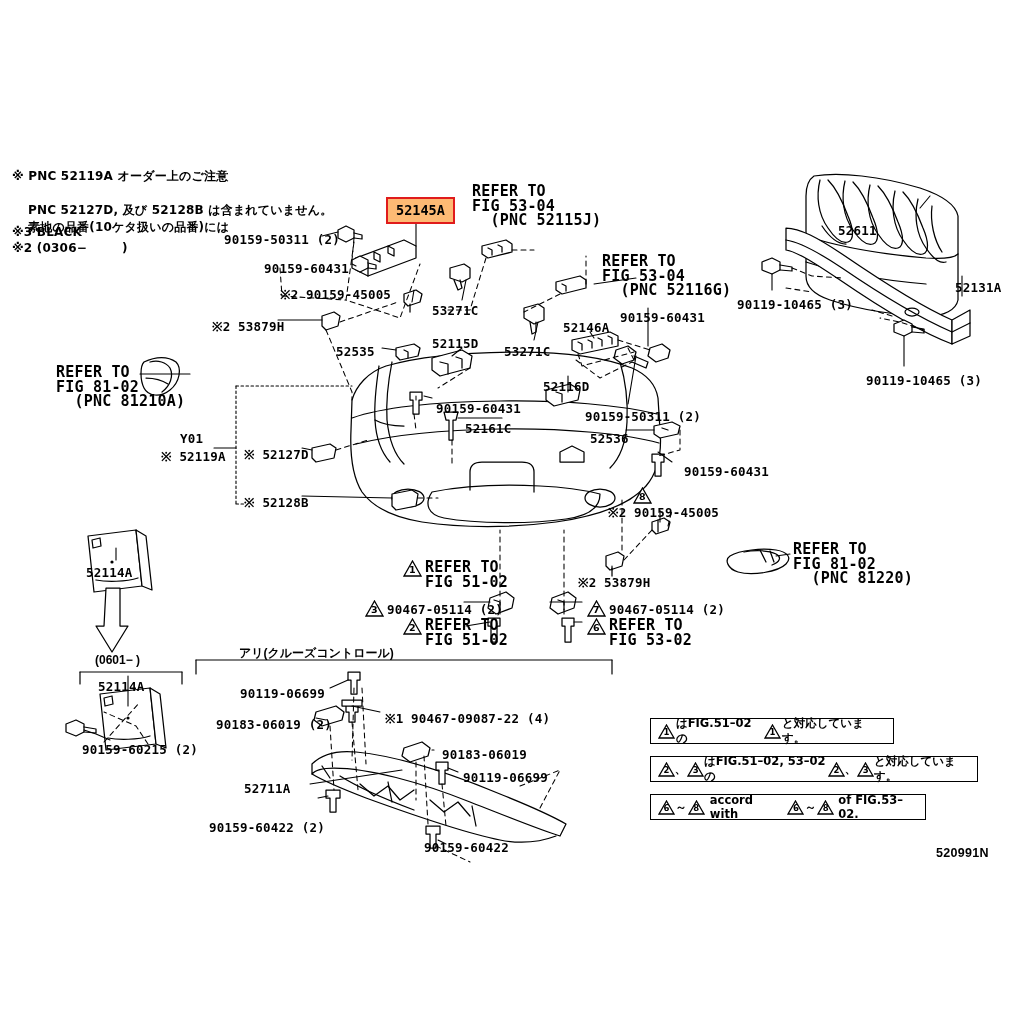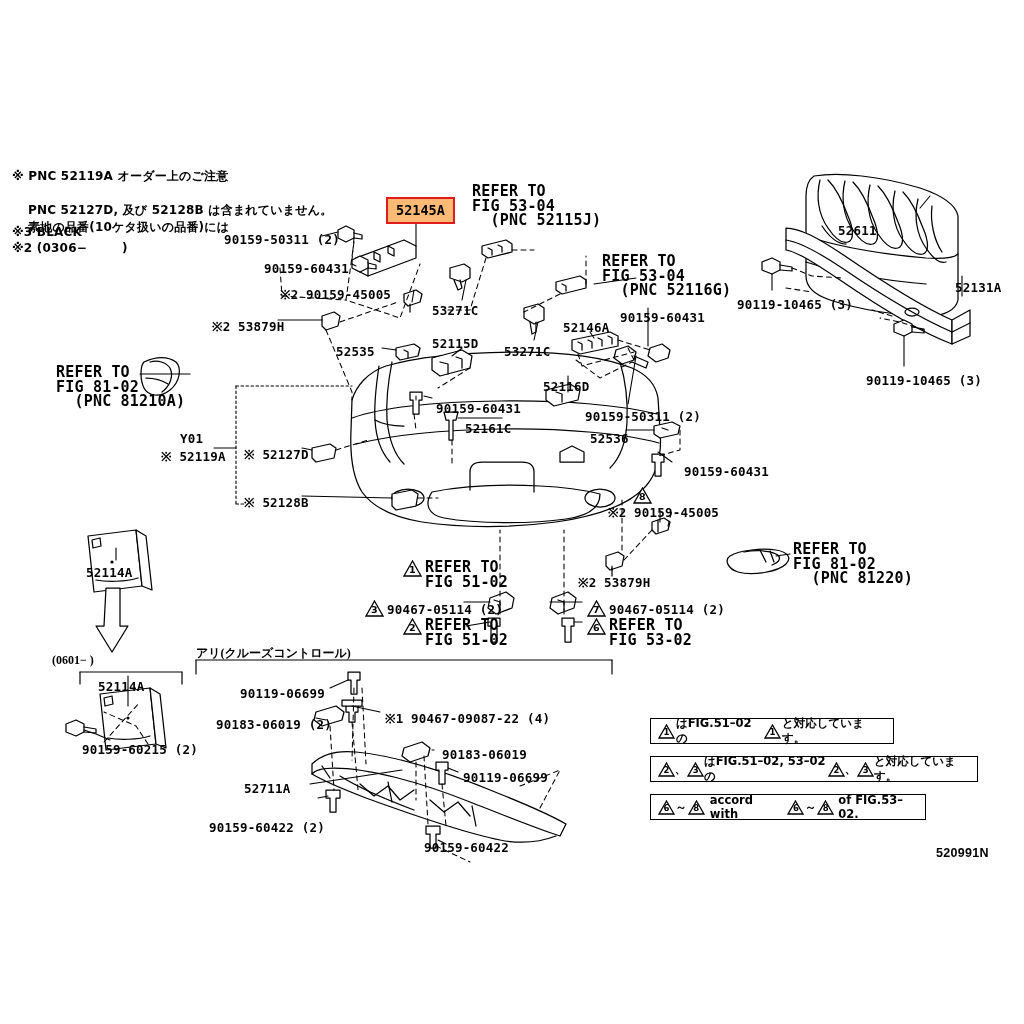--- a/index.html
+++ b/index.html
@@ -14,22 +14,22 @@
   .hl{position:absolute;border:2.5px solid #e01b1b;padding:2px 8px 3px 8px;background:#fdba74;}
   .legend{position:absolute;border:1.5px solid #000;background:#fff;
           display:flex;align-items:center;padding:2px 6px;box-sizing:border-box;}
   .legend .txt{font-family:"DejaVu Sans","Liberation Sans",sans-serif;font-size:11.5px;font-weight:bold;}
   .tri{display:inline-block;position:relative;width:17px;height:15px;vertical-align:middle;margin:0 1px;}
   .tri svg{position:absolute;left:0;top:0;}
   .trin{position:absolute;left:0;top:3.5px;width:17px;text-align:center;
         font-family:"DejaVu Sans","Liberation Sans",sans-serif;font-size:8.5px;font-weight:bold;}
   .figid{position:absolute;font-family:"Liberation Sans","DejaVu Sans",sans-serif;
          font-size:12.5px;font-weight:bold;letter-spacing:0.3px;}
-  .box-lbl{position:absolute;font-family:Liberation Serif, serif;
-           font-weight:bold;font-size:12px;}
+  .box-lbl{position:absolute;font-family:Liberation Sans, sans-serif;
+           font-weight:bold;font-size:12px;margin-left:43px;}
   svg.art{position:absolute;left:0;top:0;width:1024px;height:1024px;pointer-events:none;}
 </style>
 </head>
 <body>
 
 <div id="sheet">
 
   <svg class="art" viewBox="0 0 1024 1024">
     <g fill="none" stroke="#000" stroke-width="1.25" stroke-linejoin="round" stroke-linecap="round">
 

